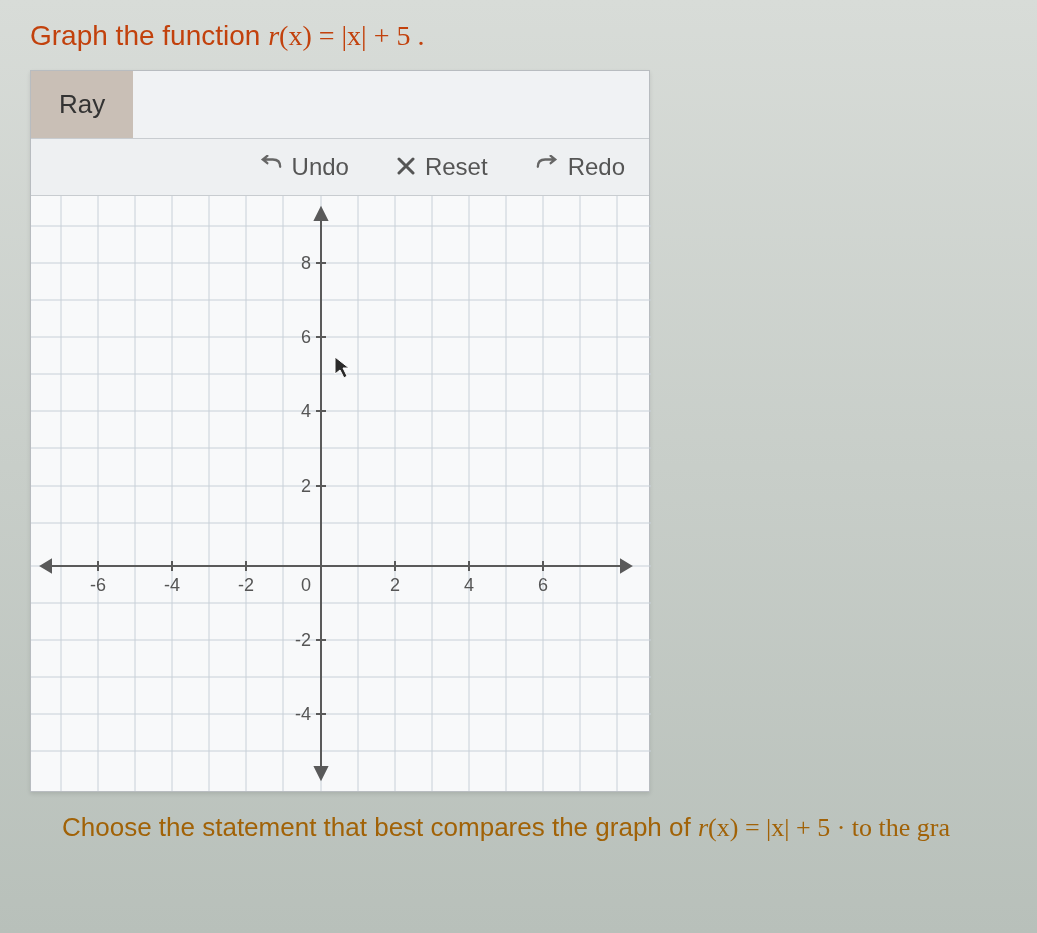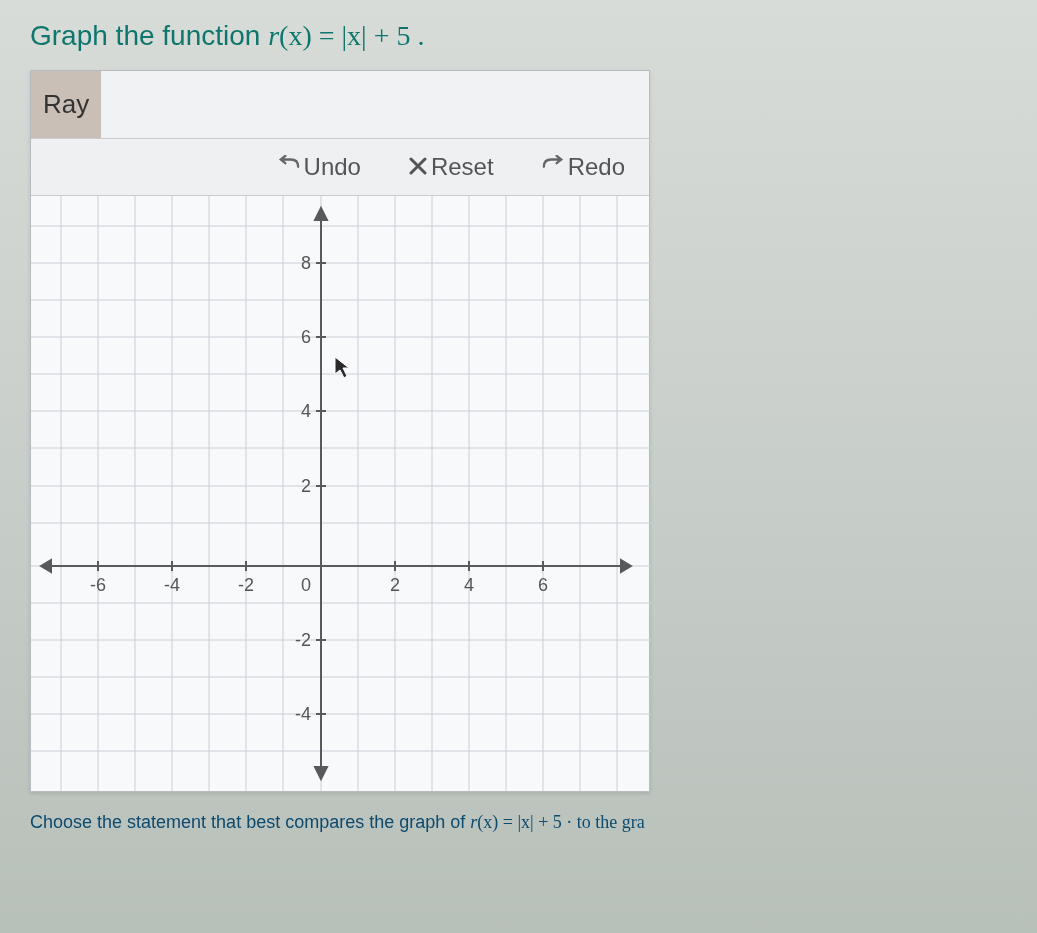--- a/index.html
+++ b/index.html
@@ -7,36 +7,36 @@
       font-family: Arial, Helvetica, sans-serif;
       background: linear-gradient(180deg, #d8dcd8 0%, #c8cec9 50%, #b8c0ba 100%);
       width: 1037px;
       height: 933px;
       padding: 20px 30px;
       color: #333;
     }
     .prompt {
       font-size: 28px;
       margin-bottom: 18px;
-      color: #0f766e;
+      color: #c2410c;
     }
     .prompt .fn { font-style: italic; font-family: Georgia, serif; }
     .prompt .math { font-family: Georgia, serif; }
     .widget {
       background: #f0f2f4;
       border: 1px solid #b8bcc0;
       width: 620px;
       box-shadow: 0 2px 4px rgba(0,0,0,0.1);
     }
     .toolbar-tabs {
       display: flex;
       border-bottom: 1px solid #c8ccd0;
     }
     .tab {
-      padding: 18px 12px;
+      padding: 18px 28px;
       font-size: 26px;
       color: #4a4a4a;
       display: flex;
       align-items: center;
       gap: 10px;
       cursor: pointer;
     }
     .tab.active {
       background: #c9bfb6;
       color: #333;
@@ -47,37 +47,38 @@
       justify-content: flex-end;
       background: #eef0f2;
       border-bottom: 1px solid #c8ccd0;
     }
     .action-btn {
       padding: 14px 24px;
       font-size: 24px;
       color: #555;
       display: flex;
       align-items: center;
-      gap: 4px;
+      gap: 10px;
       cursor: pointer;
     }
     .graph-area {
       background: #f8f9fa;
       width: 100%;
       height: 595px;
       position: relative;
     }
     .graph-svg { display: block; }
     .tick-label { font-family: Arial; font-size: 18px; fill: #555; }
     .bottom-text {
-      font-size: 18px;
-      color: #0c4a6e;
+      font-size: 26px;
+      color: #a16207;
       margin-top: 20px;
       white-space: nowrap;
       overflow: hidden;
+      margin-left: 32px;
     }
     .bottom-text .fn { font-style: italic; font-family: Georgia, serif; }
     .bottom-text .math { font-family: Georgia, serif; }
     .cursor-icon {
       position: absolute;
       pointer-events: none;
     }
   </style>
 </head>
 <body>

